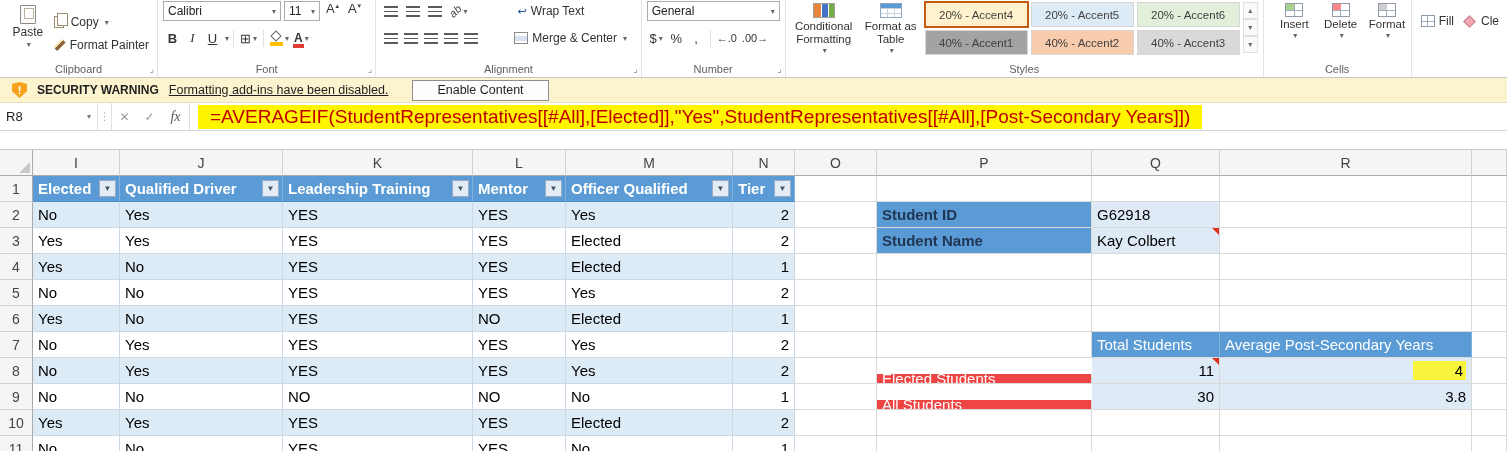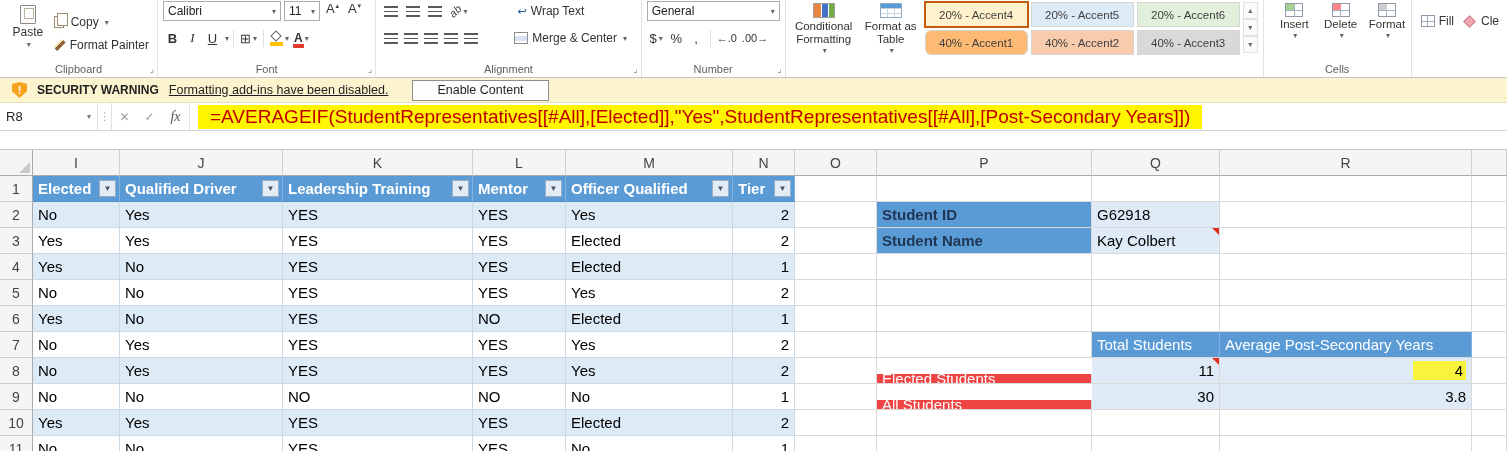--- a/index.html
+++ b/index.html
@@ -69,21 +69,21 @@
     background:linear-gradient(90deg,#E8853D 0 7px,#fff 7px 8px,#4472C4 8px 14px,#fff 14px 15px,#70AD47 15px); }
   .ft-ic { width:22px; height:15px; border:1px solid #8EA9C1; margin-bottom:2px;
     background:linear-gradient(#5B9BD5 0 4px, transparent 4px),
       repeating-linear-gradient(to bottom, transparent 0 4px, #C5D3E0 4px 5px),
       repeating-linear-gradient(to right, transparent 0 6px, #C5D3E0 6px 7px), #fff; }
   .gallery { display:flex; padding-top:1px; }
   .chips { display:grid; grid-template-columns:repeat(3,103px); grid-auto-rows:25px; gap:3px; }
   .chip { border:1px solid #D6D6D6; display:flex; align-items:center; justify-content:center; font-size:11.5px; color:#3F3F3F; white-space:nowrap; }
   .chip.sel { outline:2px solid #C55A11; outline-offset:-1px; }
   .ch-a4{background:#FFF2CC;} .ch-a5{background:#DDEBF7;} .ch-a6{background:#E2EFDA;}
-  .ch-b1{background:#fdba74;border-radius:6px;} .ch-b2{background:#F8CBAD;} .ch-b3{background:#D9D9D9;}
+  .ch-b1{background:#a3a3a3;} .ch-b2{background:#F8CBAD;} .ch-b3{background:#D9D9D9;}
   .gscroll { display:flex; flex-direction:column; margin-left:3px; }
   .gs { width:15px; height:17px; border:1px solid #E0E0E0; display:flex; align-items:center; justify-content:center; font-size:8px; color:#666; background:#FAFAFA; }
 
   
   .rg-cells { width:148px; }
   .cells-body { gap:9px; padding-left:12px; }
   .cellbtn { width:42px; }
   .cells-ic { width:18px; height:14px; border:1px solid #8F9BA8; position:relative; margin-bottom:1px;
     background:linear-gradient(#9FB0BE 0 0) 50% 0/1px 100% no-repeat, linear-gradient(#9FB0BE 0 0) 0 6px/100% 1px no-repeat, #fff; }
   .cells-ic.ins::before { content:""; position:absolute; left:0; top:0; width:8px; height:6px; background:#A9D18E; }
@@ -326,20 +326,23 @@
             <div class="chip ch-b2">40% - Accent2</div>
             <div class="chip ch-b3">40% - Accent3</div>
           </div>
           <div class="gscroll">
             <div class="gs">▴</div>
             <div class="gs">▾</div>
             <div class="gs">▾</div>
           </div>
         </div>
       </div>
+      <div class="rg-label">
+          <span>Styles</span>
+        </div>
     </div>
 
     <div class="rg rg-cells">
       <div class="rg-body cells-body">
         <div class="bigbtn cellbtn">
           <span class="cells-ic ins"></span>
           <span>Insert</span>
           <span class="dd">▾</span>
         </div>
         <div class="bigbtn cellbtn">

